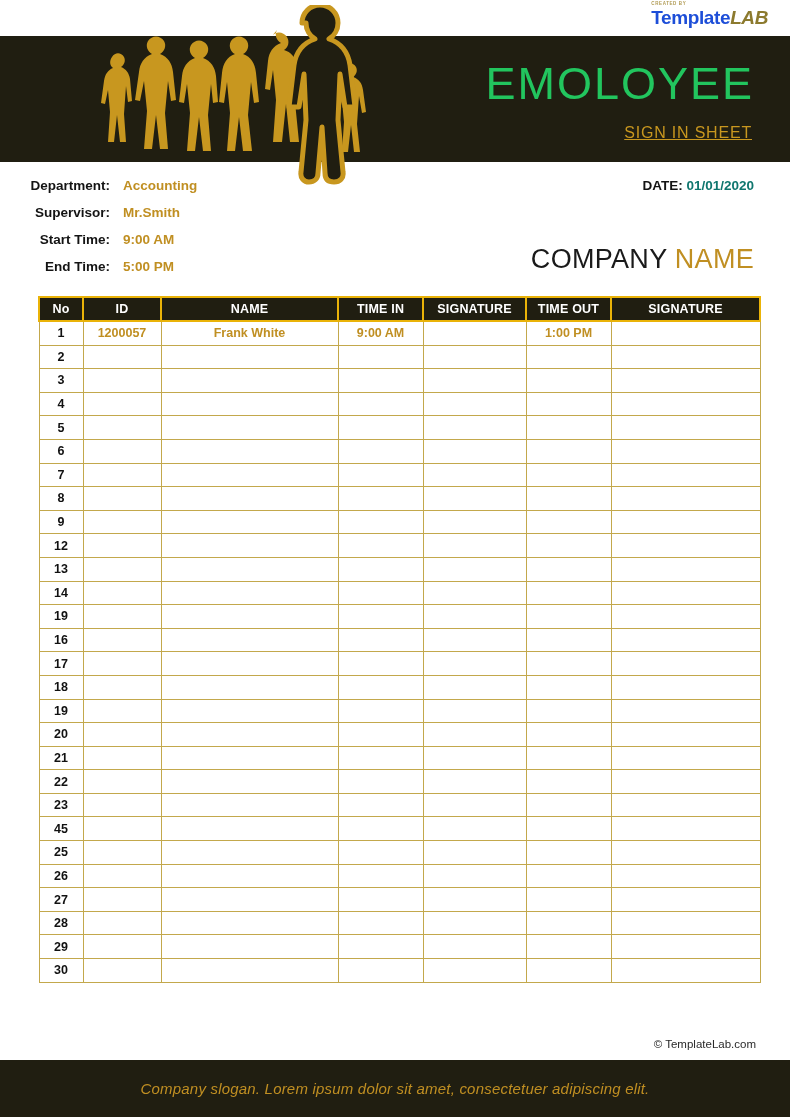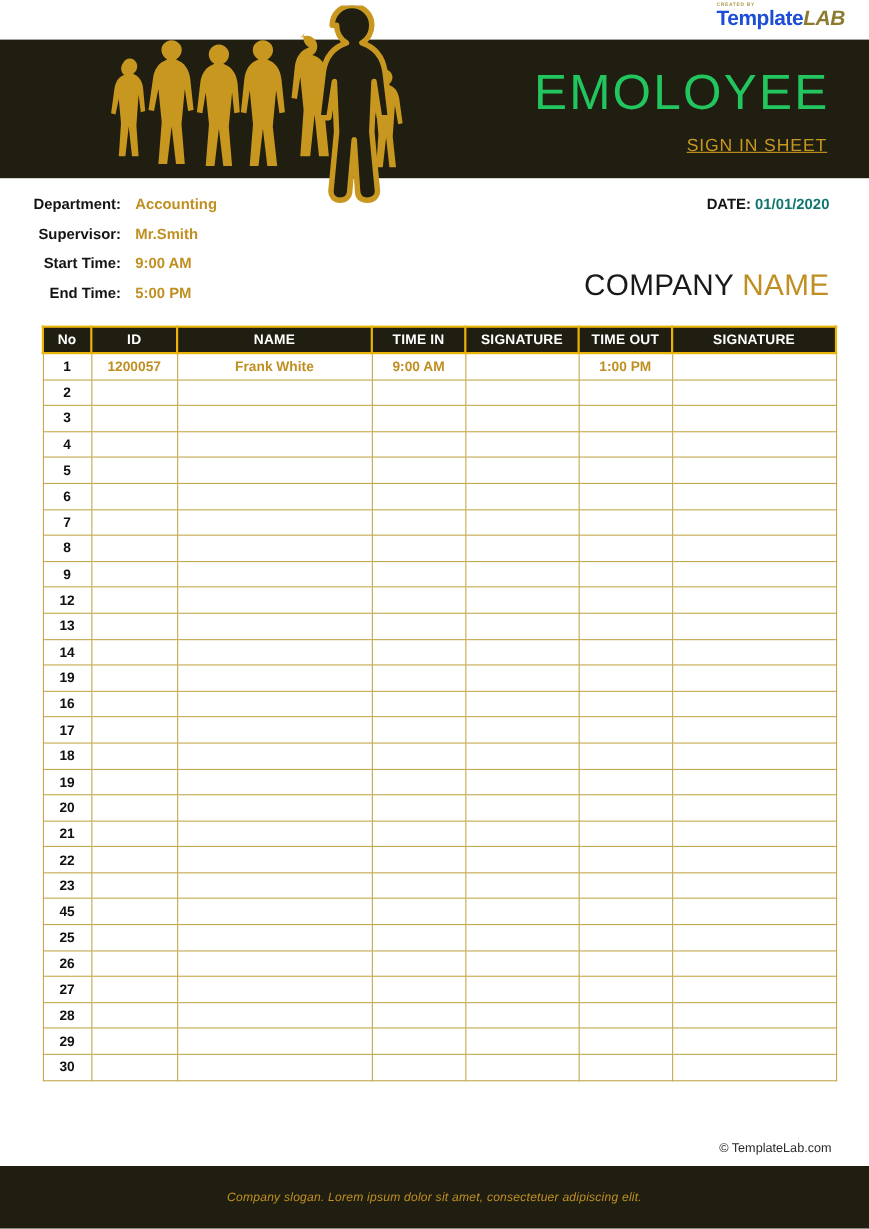--- a/index.html
+++ b/index.html
@@ -190,21 +190,21 @@
     width: 790px;
     height: 57px;
     background: #201e11;
     display: flex;
     align-items: center;
     justify-content: center;
   }
   .footer-text {
     color: #c08f22;
     font-style: italic;
-    font-size: 11px;
+    font-size: 15px;
     letter-spacing: 0.2px;
   }
 </style>
 </head>
 <body>
 
 <div class="logo-area">
   <div class="logo-block">
     <div class="logo-created">CREATED BY</div>
     <div class="logo-word"><span class="logo-tmpl">Template</span><span class="logo-lab">LAB</span></div>

